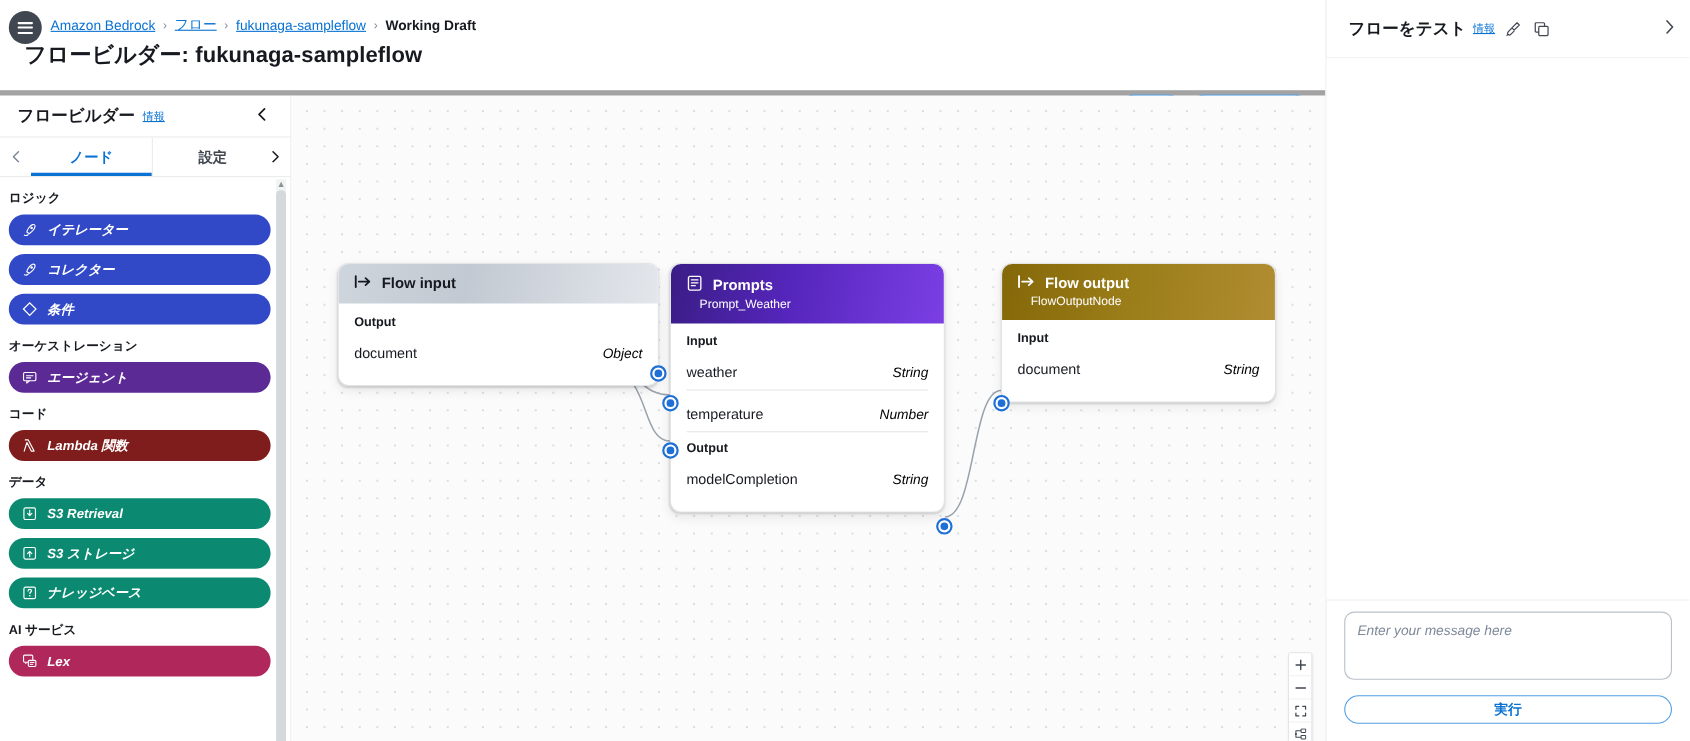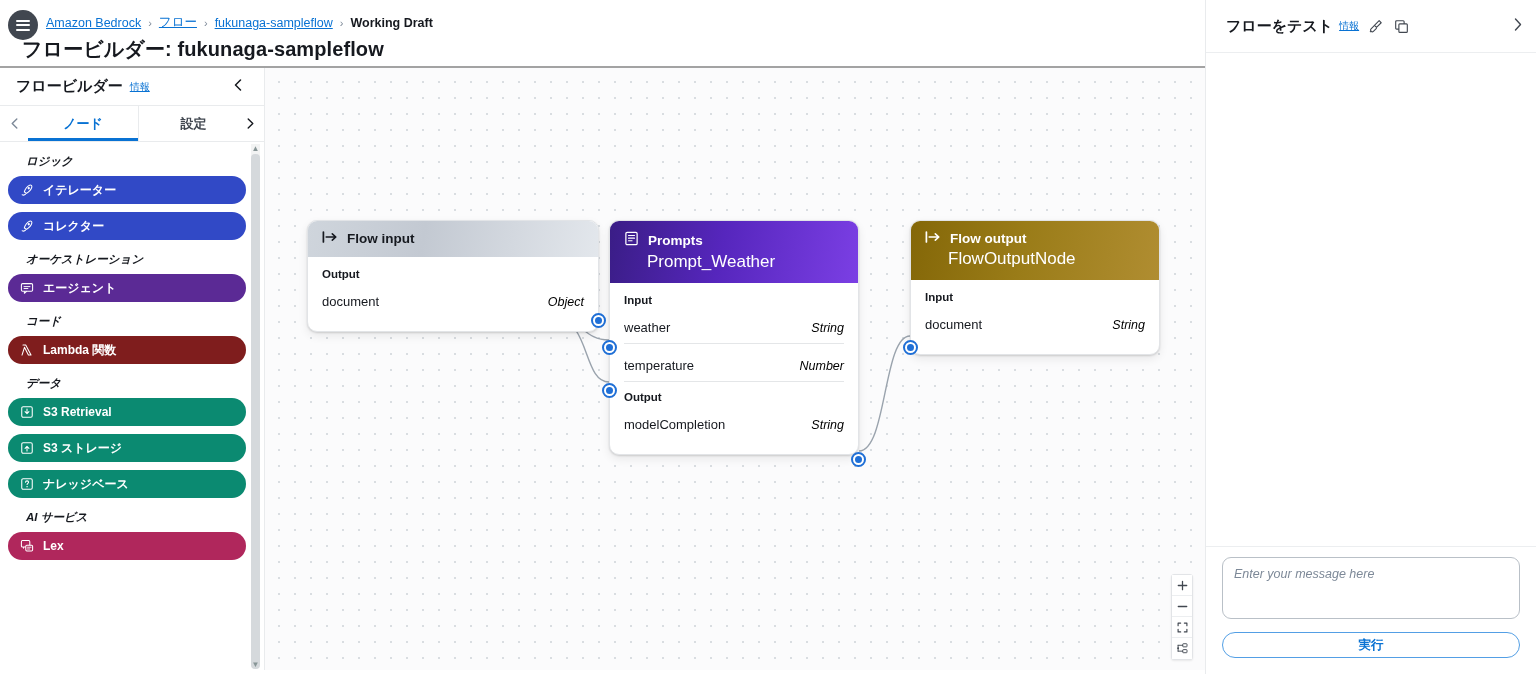--- a/index.html
+++ b/index.html
@@ -10,21 +10,21 @@
     background: #ffffff;
     font-family: "Liberation Sans", "DejaVu Sans", sans-serif;
     -webkit-font-smoothing: antialiased;
   }
   .app { position: relative; width: 1536px; height: 674px; display: flex; }
 
   
   .main-col { width: 1205px; height: 674px; position: relative; background:#fff; }
 
   
-  .topbar { height: 68px; position: relative; border-bottom: 2px solid #a3a3a3; }
+  .topbar { height: 87px; position: relative; border-bottom: 5px solid #a3a3a3; }
   .hamburger {
     position: absolute; left: 8px; top: 10px;
     width: 30px; height: 30px; border-radius: 50%;
     background: #414750; display:flex; align-items:center; justify-content:center;
     cursor: pointer;
   }
   .hamburger .bars { width: 14px; height: 11px; display:flex; flex-direction:column; justify-content:space-between; }
   .hamburger .bars i { display:block; height:2px; background:#fff; border-radius:1px; }
 
   .breadcrumb {
@@ -69,25 +69,25 @@
     flex: 0 0 auto; padding: 0 14px; display:flex; align-items:center; justify-content:center;
     font-size:13px; font-weight:700; color:#414750; cursor:pointer; position:relative;
     border-left: 1px solid #e9ebed;
   }
   .tab:first-child { border-left: none; font-family: Liberation Serif, serif; }
   .tab.active { color:#0972d3; box-shadow: inset 0 -3px 0 #0972d3; }
   .tab.t1 { width: 110px; }
   .tab.t2 { width: 110px; }
 
   .sb-scroll { height: 528px; overflow: hidden; position:relative; padding: 0 18px 0 8px; }
-  .grp-label { font-size:11.5px; font-weight:800; color:#16191f; margin: 12px 0 7px 18px; font-style: italic; }
+  .grp-label { font-size:11.5px; font-weight:800; color:#16191f; margin: 12px 0 7px 0; }
   .node-pill {
     height: 28px; border-radius: 14px; display:flex; align-items:center;
     padding: 0 12px; margin-bottom: 8px; color:#fff; font-size:12px; font-weight:600;
-    cursor: grab; gap:9px; user-select:none;
+    cursor: grab; gap:9px; user-select:none;font-style:italic;
   }
   .node-pill .ic { width:14px; height:14px; flex:0 0 14px; display:flex; align-items:center; justify-content:center; }
   .node-pill .ic svg { display:block; }
   .node-pill .lb { line-height:1; }
 
   
   .sb-track { position:absolute; right:4px; top:76px; width:9px; height:522px; background:#f2f3f3; }
   .sb-thumb { position:absolute; right:4px; top:86px; width:9px; height:515px; background:#d5d9dc; border-radius:4px; cursor:pointer;}
   .sb-arrow-up, .sb-arrow-dn { position:absolute; right:4px; width:9px; height:10px; color:#879596; font-size:8px; text-align:center; line-height:10px; cursor:pointer;}
   .sb-arrow-up { top:76px; } .sb-arrow-dn { top:592px; }
@@ -100,21 +100,21 @@
     background-size: 16px 16px;
     background-position: 6px 6px;
   }
   .edges { position:absolute; inset:0; pointer-events:none; }
 
   .fnode { position:absolute; border-radius:10px; background:#fff;
     box-shadow: 0 1px 2px rgba(0,0,0,.14), 0 4px 10px rgba(0,0,0,.08);
     border: 1px solid #e2e4e7; }
   .fnode .hd { border-radius: 9px 9px 0 0; padding: 10px 14px 11px 14px; }
   .fnode .hd .l1 { display:flex; align-items:center; gap:9px; font-size:13.5px; font-weight:800; }
-  .fnode .hd .l2 { font-size:17px; margin-top:3px; margin-left:23px; font-weight:400; }
+  .fnode .hd .l2 { font-size:11px; margin-top:3px; margin-left:12px; font-weight:400; }
   .fnode .bd { padding: 11px 14px 14px 14px; }
   .sec-label { font-size:11.5px; font-weight:800; color:#16191f; margin-bottom: 9px; }
   .row { display:flex; justify-content:space-between; align-items:center; padding: 5px 0 8px 0; font-size:13px; color:#16191f; }
   .row .ty { color:#000000; font-style: italic; font-size:12.5px; }
   .hr { height:1px; background:#e4e6e8; margin: 0 0 9px 0; }
 
   .port { position:absolute; width:15px; height:15px; border-radius:50%;
     background:#fff; border:2.5px solid #1f6fd6; display:flex; align-items:center; justify-content:center; cursor:pointer; }
   .port::after { content:''; width:7px; height:7px; border-radius:50%; background:#1f6fd6; }
 
@@ -229,20 +229,28 @@
             <span class="lb">イテレーター</span>
           </div>
           <div class="node-pill" style="background:#3149c6">
             <span class="ic">
               <svg width="14" height="14" viewBox="0 0 16 16">
                   <path d="M2.5 13.5c1.5.6 3 .2 3.8-.7M11 2.5c1.6-.4 2.9.5 2.5 2.2-.5 2.3-3.3 5.5-6 7.2L5 10.2C5.6 7.2 8.6 3.2 11 2.5z" stroke="#fff" stroke-width="1.2" fill="none" stroke-linecap="round"></path>
                   <circle cx="10" cy="6" r="1.3" fill="#fff"></circle>
                 </svg>
             </span>
             <span class="lb">コレクター</span>
+          </div>
+          <div class="node-pill" style="background:#3149c6">
+            <span class="ic">
+              <svg width="14" height="14" viewBox="0 0 16 16">
+                  <rect x="8" y="1.5" width="9.2" height="9.2" transform="rotate(45 8 1.5)" stroke="#fff" stroke-width="1.3" fill="none"></rect>
+                </svg>
+            </span>
+            <span class="lb">条件</span>
           </div>
 
           <div class="grp-label">オーケストレーション</div>
           <div class="node-pill" style="background:#5b2a95">
             <span class="ic">
               <svg width="14" height="14" viewBox="0 0 16 16">
                   <rect x="1.6" y="3" width="12.8" height="8.6" rx="1.4" stroke="#fff" stroke-width="1.2" fill="none"></rect>
                   <path d="M5 11.6 5 14l2.8-2.4" stroke="#fff" stroke-width="1.2" fill="none" stroke-linejoin="round"></path>
                   <path d="M4.6 6.4h6.8M4.6 8.6h4.4" stroke="#fff" stroke-width="1.1" stroke-linecap="round"></path>
                 </svg>

